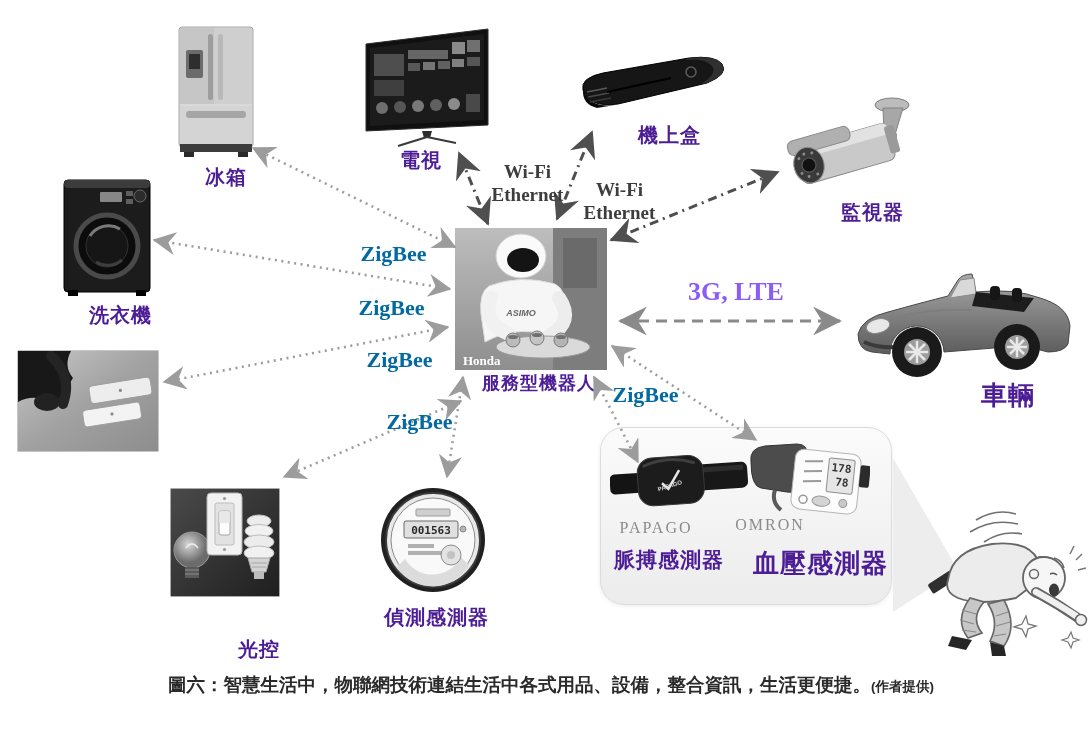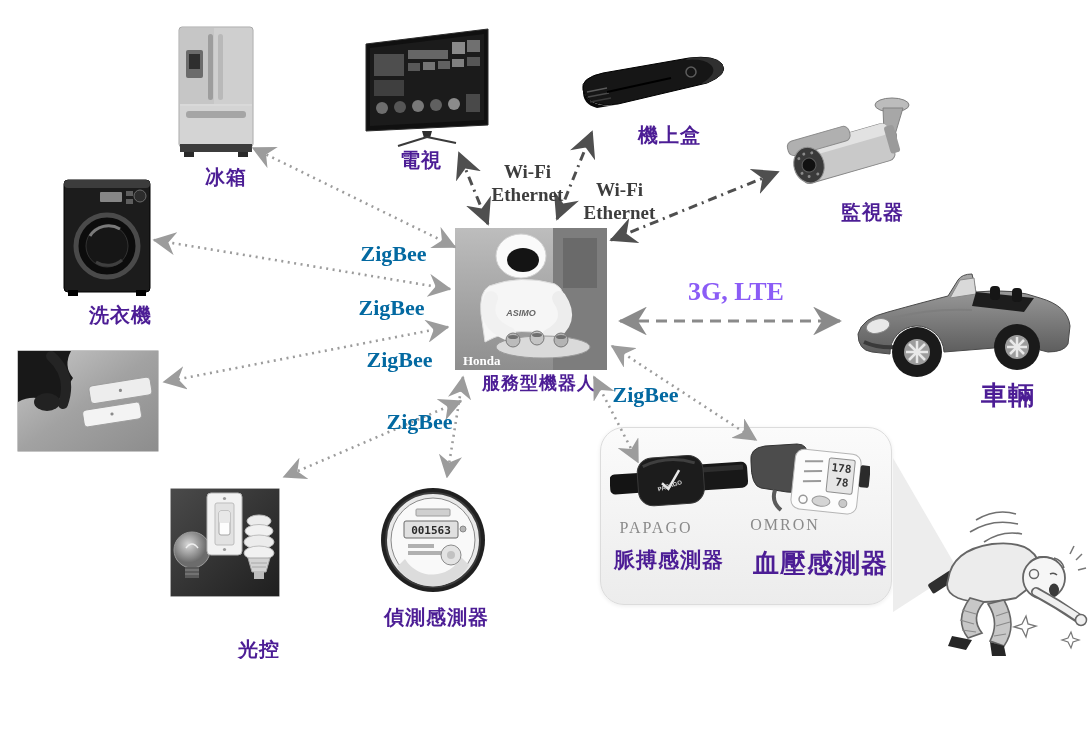--- a/index.html
+++ b/index.html
@@ -287,21 +287,21 @@
       <text x="97" y="45" font-family="DejaVu Sans Mono, monospace" font-size="11" font-weight="bold" fill="#333" text-anchor="middle">78</text>
       <line x1="58" y1="24" x2="76" y2="22" stroke="#9a9a9a" stroke-width="2"></line>
       <line x1="58" y1="34" x2="76" y2="32" stroke="#9a9a9a" stroke-width="2"></line>
       <line x1="58" y1="44" x2="76" y2="42" stroke="#9a9a9a" stroke-width="2"></line>
       <ellipse cx="78" cy="62" rx="9" ry="5" fill="#d4d4d4" stroke="#999"></ellipse>
       <circle cx="60" cy="62" r="4" fill="none" stroke="#999" stroke-width="1.5"></circle>
       <circle cx="100" cy="62" r="4" fill="#c9c9c9" stroke="#999"></circle>
       <rect x="114" y="22" width="10" height="22" rx="2" fill="#2b2b2b"></rect>
     </g>
   </svg>
-  <div class="brand" style="left:735px;top:516px;width:100px">OMRON</div>
+  <div class="brand" style="left:720px;top:516px;width:100px">OMRON</div>
   <div class="device-label" style="left:753px;top:546px;width:112px;font-size:26px">血壓感測器</div>
 
   <svg class="abs" style="left:918px;top:498px;z-index:2" width="174" height="168" viewBox="0 0 174 168">
     <g stroke="#707070" stroke-width="1.6" fill="none">
       <path d="M58,22 Q78,10 98,16"></path>
       <path d="M52,34 Q74,20 100,26"></path>
       <path d="M66,44 Q84,32 104,36"></path>
     </g>
     <path d="M30,82 Q34,52 74,46 Q110,42 120,62 Q126,74 116,86 L98,100 Q60,108 40,100 Q26,94 30,82 Z" fill="#ececec" stroke="#666" stroke-width="1.8"></path>
     <circle cx="126" cy="80" r="21" fill="#f6f6f6" stroke="#666" stroke-width="1.8"></circle>
@@ -366,14 +366,17 @@
     <div>Wi-Fi</div>
     <div>Ethernet</div>
   </div>
   <div class="link-label zig" style="left:356px;top:242px;width:75px;z-index:4">ZigBee</div>
   <div class="link-label zig" style="left:354px;top:296px;width:75px;z-index:4">ZigBee</div>
   <div class="link-label zig" style="left:362px;top:348px;width:75px;z-index:4">ZigBee</div>
   <div class="link-label zig" style="left:382px;top:410px;width:75px;z-index:4">ZigBee</div>
   <div class="link-label zig" style="left:608px;top:383px;width:75px;z-index:4">ZigBee</div>
   <div class="link-label cell" style="left:688px;top:280px;width:80px;z-index:4">3G, LTE</div>
 
+  <div id="caption">
+    <span>圖六：智慧生活中，物聯網技術連結生活中各式用品、設備，整合資訊，生活更便捷。</span><span class="credit">(作者提供)</span>
+  </div>
 
 </div>
 
 </body></html>

